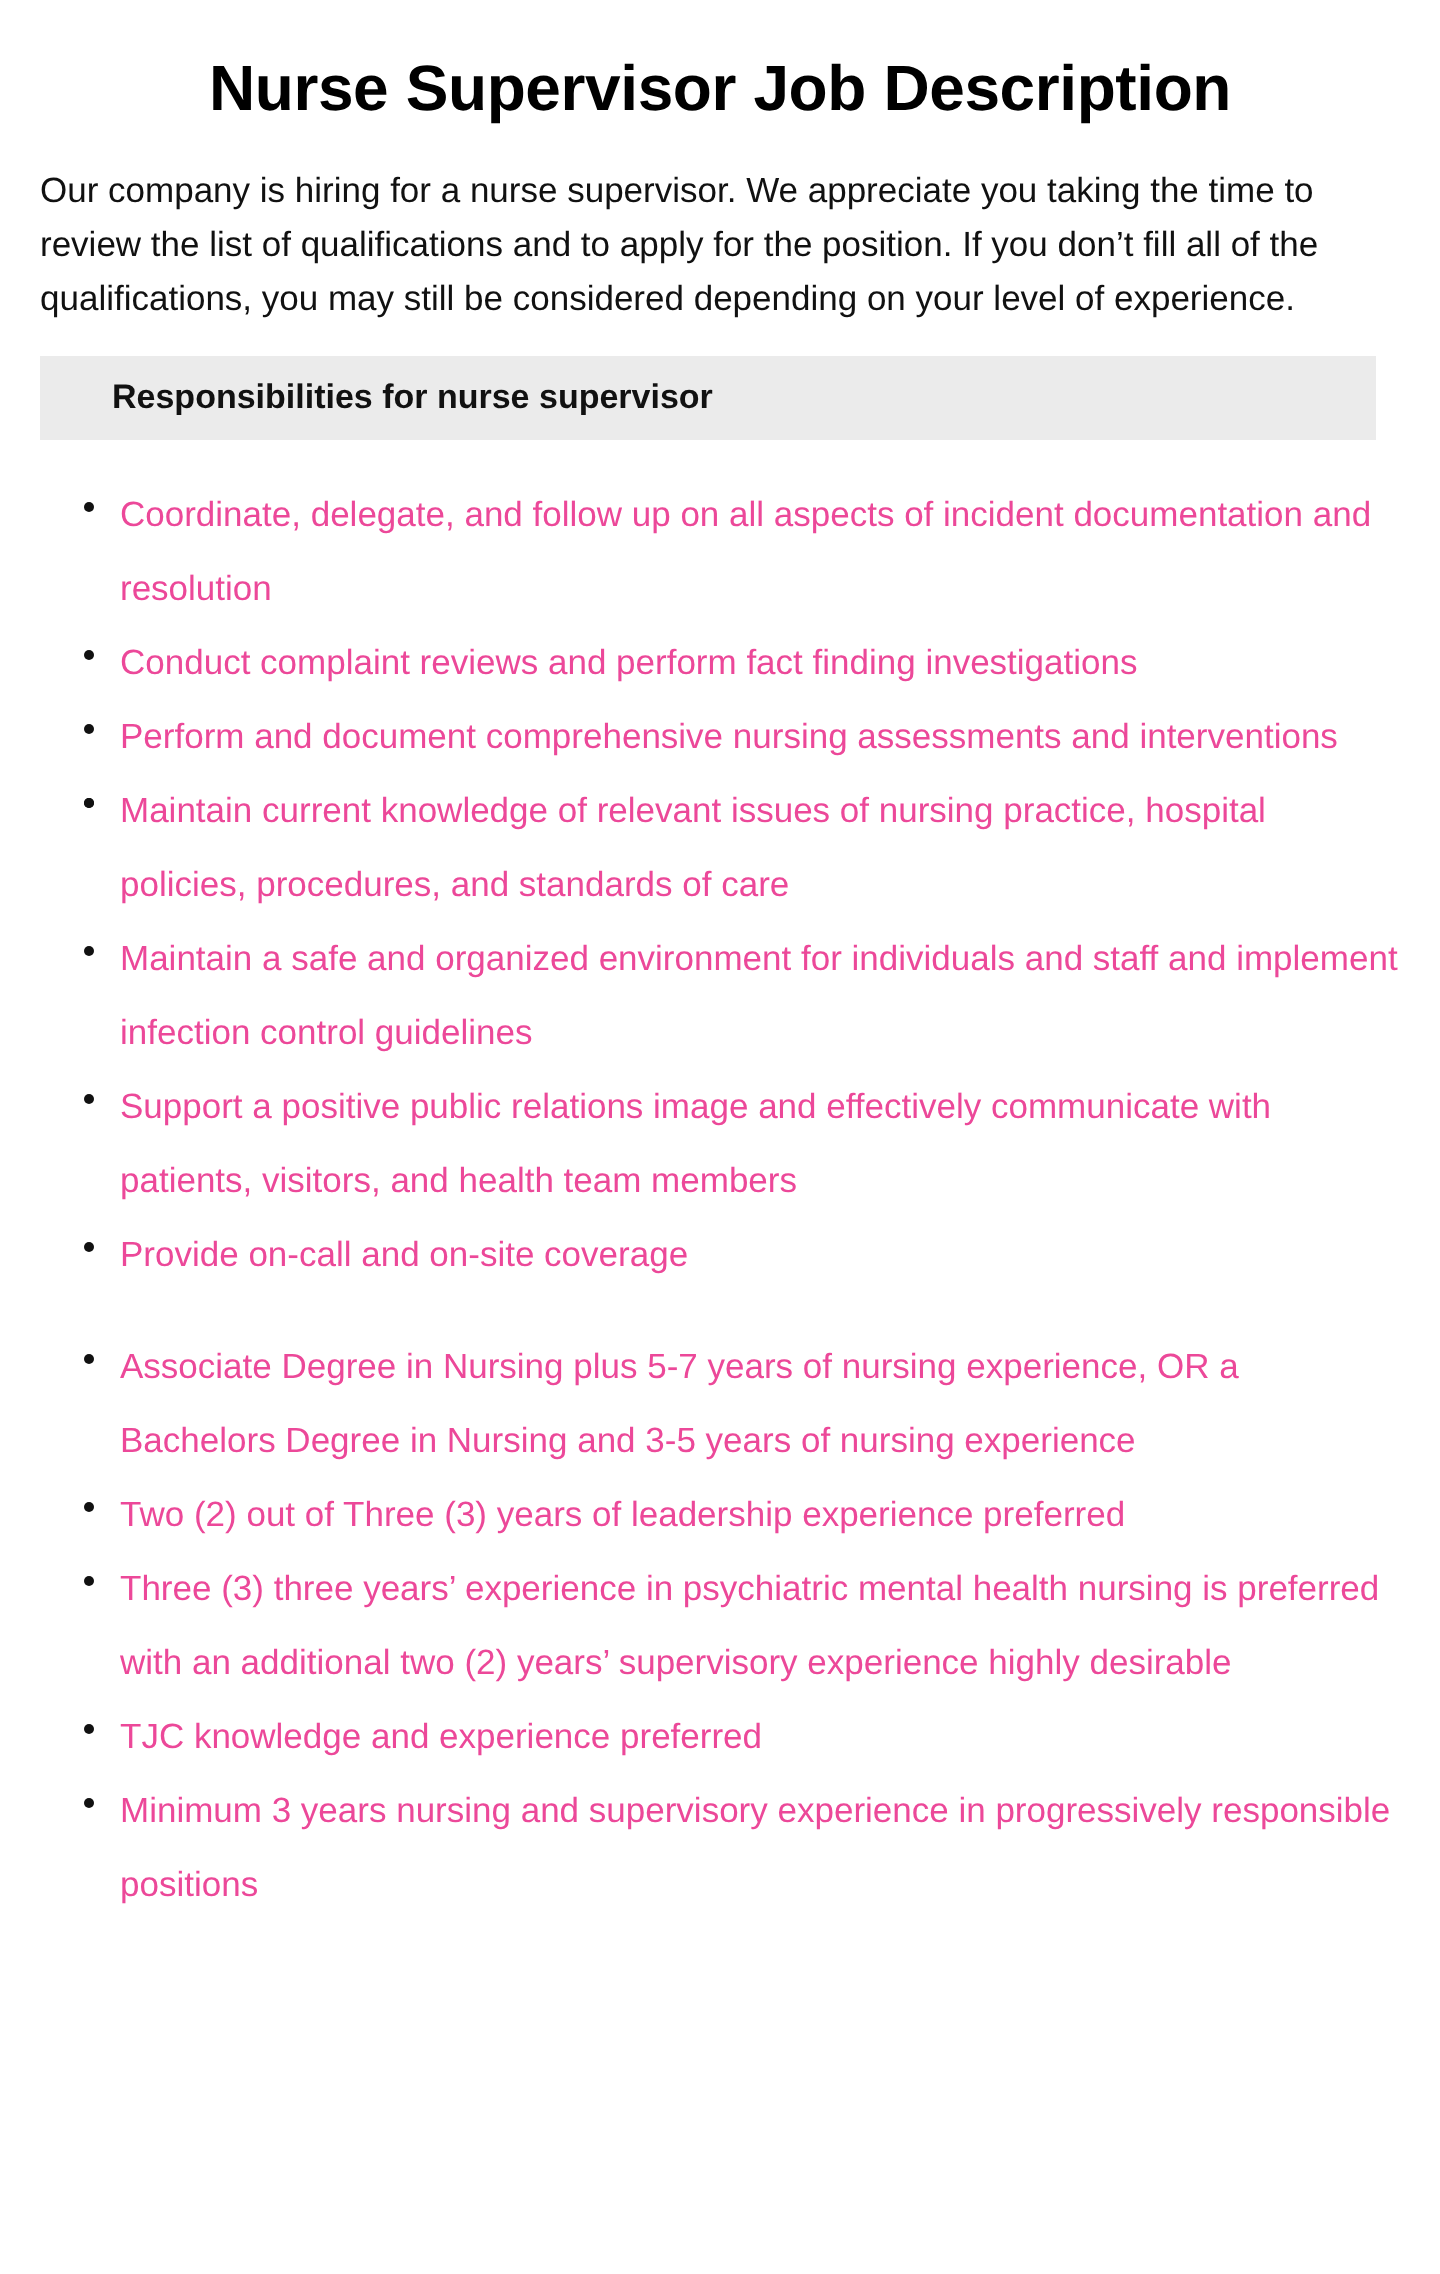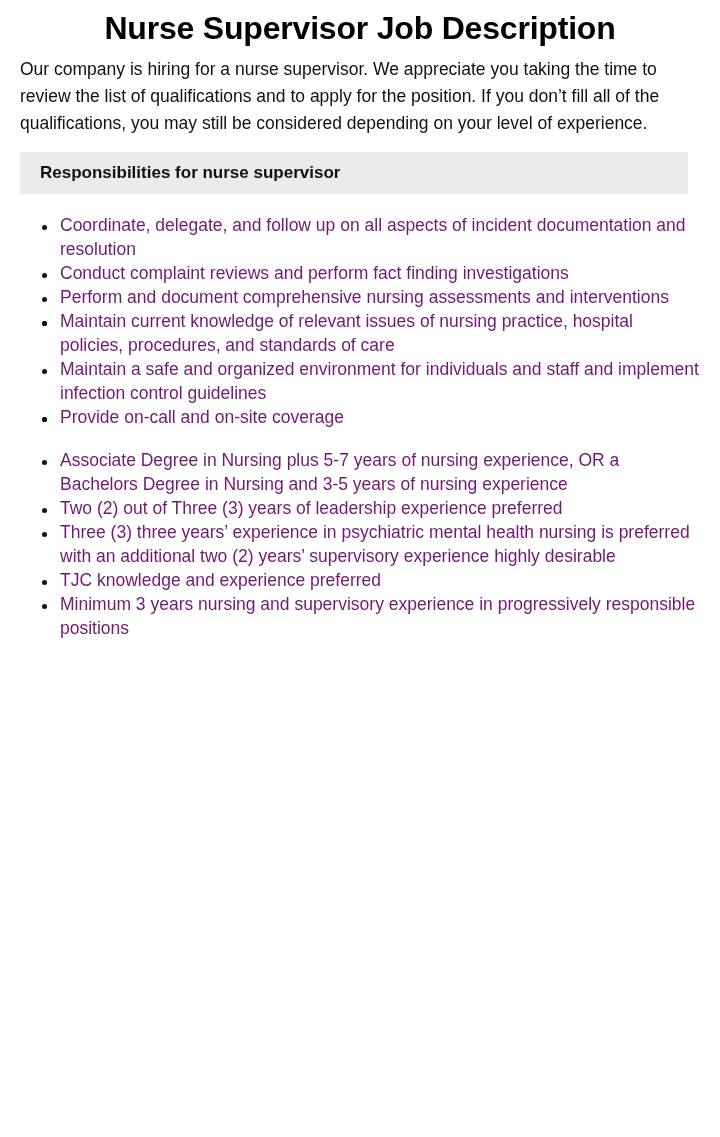--- a/index.html
+++ b/index.html
@@ -5,21 +5,21 @@
   html, body { margin: 0; padding: 0; background: #ffffff; }
   body {
     width: 720px;
     height: 1137px;
     overflow: hidden;
     font-family: "Liberation Sans", "DejaVu Sans", sans-serif;
     color: #111111;
   }
   .page { position: relative; width: 720px; }
   h1 {
-    margin: 0;
+    margin: 16px;
     padding-top: 8px;
     height: 42px;
     line-height: 40px;
     text-align: center;
     font-size: 32px;
     font-weight: bold;
     color: #000000;
     letter-spacing: -0.2px;
   }
   .intro {
@@ -27,35 +27,35 @@
     font-size: 17.5px;
     line-height: 27px;
     color: #111111;
   }
   .section-header {
     margin: 15px 32px 0 20px;
     height: 42px;
     background: #ebebeb;
     display: flex;
     align-items: center;
-    padding-left: 20px;
+    padding-left: 36px;
     font-size: 17px;
     font-weight: bold;
     color: #111111;
   }
   ul.items {
     margin: 19px 20px 0 20px;
     padding: 0 0 0 40px;
     list-style: none;
   }
   ul.items li {
     position: relative;
     font-size: 17.5px;
-    line-height: 24px;
-    color: #701a75;
+    line-height: 37px;
+    color: #ec4899;
   }
   ul.items li .bullet {
     position: absolute;
     left: -18px;
     top: 12px;
     width: 5px;
     height: 5px;
     border-radius: 50%;
     background: #111111;
   }
@@ -69,21 +69,21 @@
   <p class="intro">Our company is hiring for a nurse supervisor. We appreciate you taking the time to review the list of qualifications and to apply for the position. If you don’t fill all of the qualifications, you may still be considered depending on your level of experience.</p>
 
   <div class="section-header">Responsibilities for nurse supervisor</div>
   <ul class="items">
     <li><span class="bullet"></span><span>Coordinate, delegate, and follow up on all aspects of incident documentation and resolution</span></li>
     <li><span class="bullet"></span><span>Conduct complaint reviews and perform fact finding investigations</span></li>
     <li><span class="bullet"></span><span>Perform and document comprehensive nursing assessments and interventions</span></li>
     <li><span class="bullet"></span></li>
     <li><span class="bullet"></span><span>Maintain current knowledge of relevant issues of nursing practice, hospital policies, procedures, and standards of care</span></li>
     <li><span class="bullet"></span><span>Maintain a safe and organized environment for individuals and staff and implement infection control guidelines</span></li>
-    <li><span class="bullet"></span></li>
+    <li><span class="bullet"></span><span>Support a positive public relations image and effectively communicate with patients, visitors, and health team members</span></li>
     <li><span class="bullet"></span><span>Provide on-call and on-site coverage</span></li>
   </ul>
 
   <ul class="items">
     <li><span class="bullet"></span><span>Associate Degree in Nursing plus 5-7 years of nursing experience, OR a Bachelors Degree in Nursing and 3-5 years of nursing experience</span></li>
     <li><span class="bullet"></span><span>Two (2) out of Three (3) years of leadership experience preferred</span></li>
     <li><span class="bullet"></span><span>Three (3) three years’ experience in psychiatric mental health nursing is preferred with an additional two (2) years’ supervisory experience highly desirable</span></li>
     <li><span class="bullet"></span><span>TJC knowledge and experience preferred</span></li>
     <li><span class="bullet"></span><span>Minimum 3 years nursing and supervisory experience in progressively responsible positions</span></li>
   </ul>

